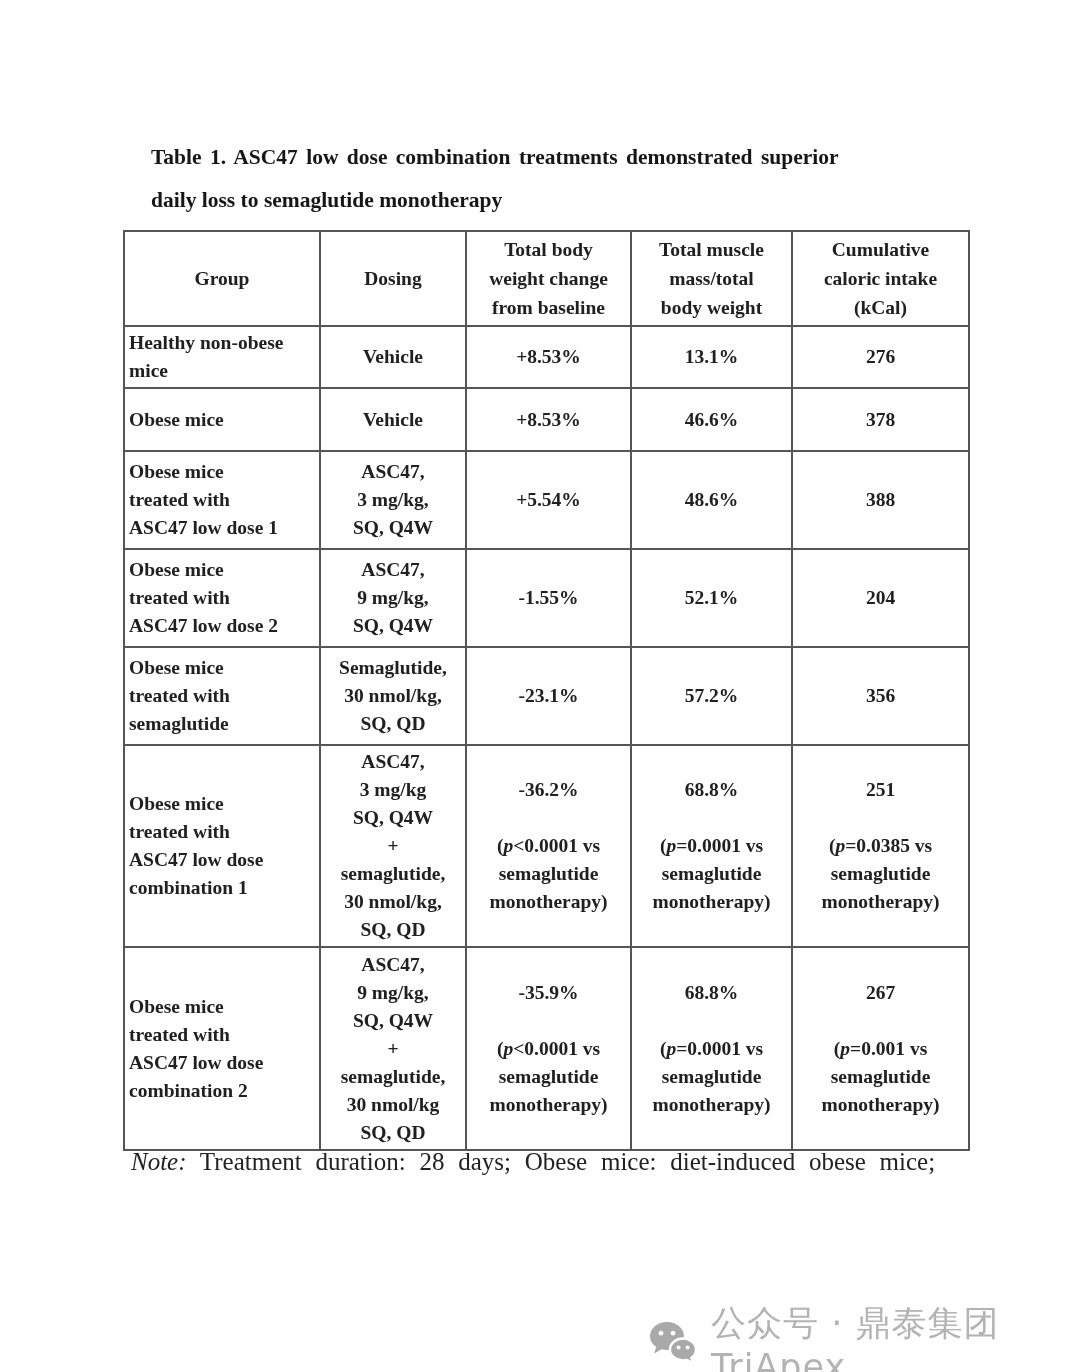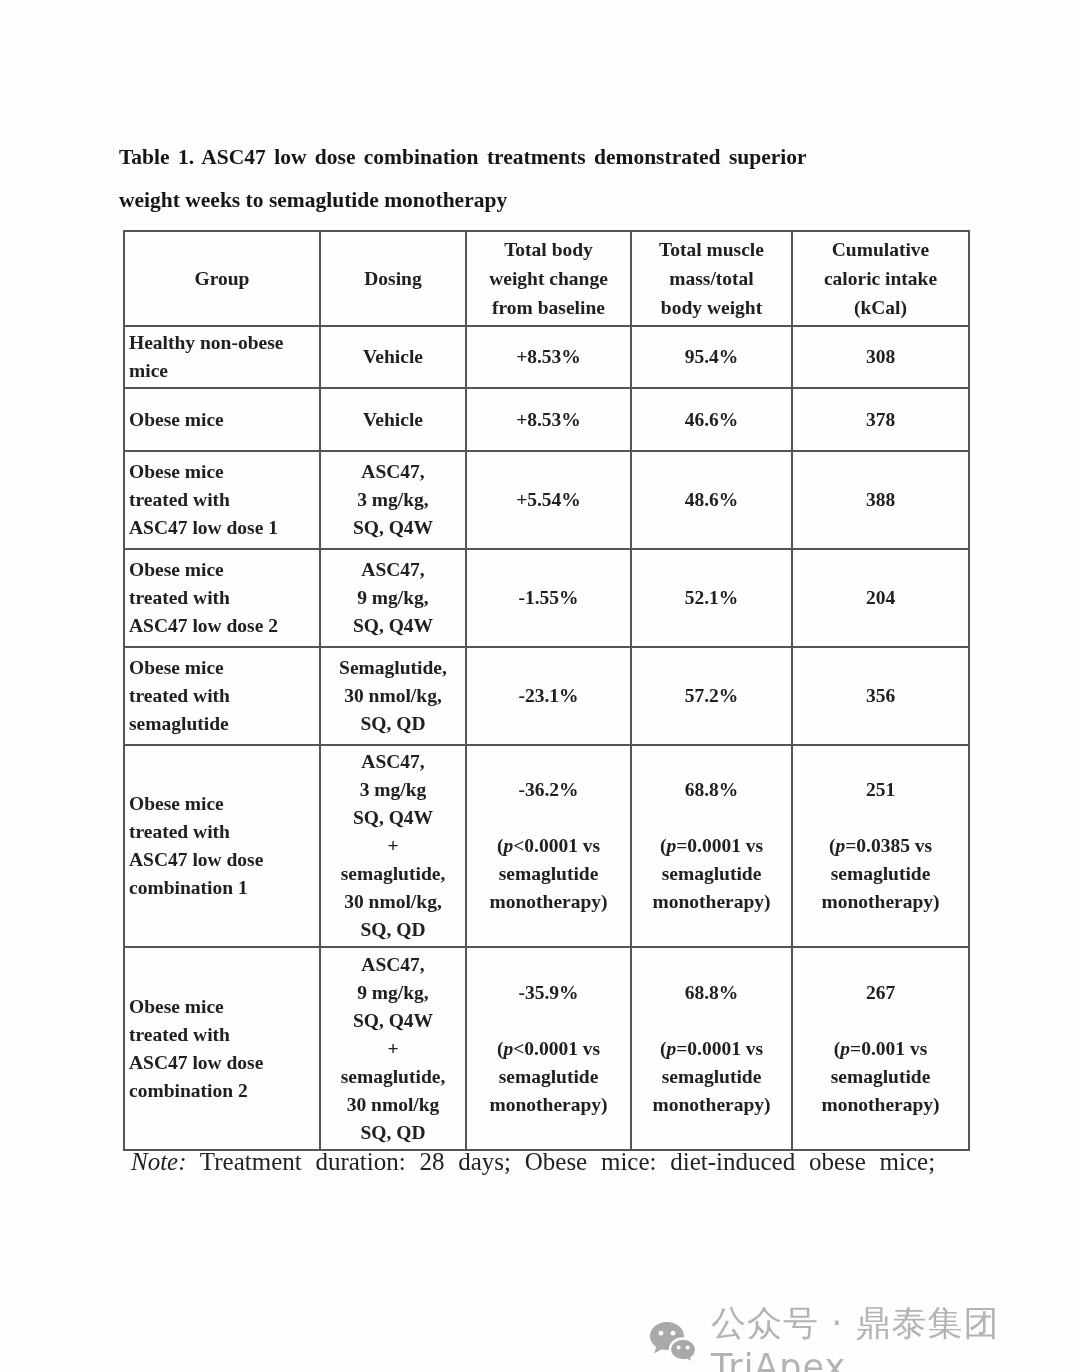--- a/index.html
+++ b/index.html
@@ -8,21 +8,21 @@
     background:#ffffff;
     font-family:"Liberation Serif","DejaVu Serif",serif;
     color:#1c1c1c;
     position:relative;
     overflow:hidden;
   }
   .page{position:absolute;inset:0;background:#fefefe;}
 
   
   .doc-title{
-    position:absolute;left:119px;top:136px;width:845px;
+    position:absolute;left:151px;top:136px;width:845px;
     font-size:21.5px;font-weight:bold;line-height:43px;
     color:#161616;
   }
   .doc-title .t1{word-spacing:0.14em;}
 
   
   table.results{
     position:absolute;left:123px;top:230px;
     border-collapse:collapse;table-layout:fixed;
     font-size:19.5px;color:#202020;
@@ -66,21 +66,21 @@
   }
   .watermark svg{display:block;}
 </style>
 </head>
 <body>
 
 <div class="page">
 
   <div class="doc-title">
     <div class="t1">Table 1. ASC47 low dose combination treatments demonstrated superior</div>
-    <div class="t2">weight weeks to semaglutide monotherapy</div>
+    <div class="t2">daily loss to semaglutide monotherapy</div>
   </div>
 
   <table class="results">
     <colgroup>
       <col style="width:196px">
         <col style="width:146px">
         <col style="width:165px">
         <col style="width:161px">
         <col style="width:177px">
     </colgroup>
@@ -91,22 +91,22 @@
         <th>Total body<br>weight change<br>from baseline</th>
         <th>Total muscle<br>mass/total<br>body weight</th>
         <th>Cumulative<br>caloric intake<br>(kCal)</th>
       </tr>
     </thead>
     <tbody>
       <tr class="h-r1">
         <td class="cg">Healthy non-obese<br>mice</td>
         <td class="cc">Vehicle</td>
         <td class="cc">+8.53%</td>
-        <td class="cc">95.4%</td>
-        <td class="cc">308</td>
+        <td class="cc">13.1%</td>
+        <td class="cc">276</td>
       </tr>
       <tr class="h-r2">
         <td class="cg">Obese mice</td>
         <td class="cc">Vehicle</td>
         <td class="cc">+8.53%</td>
         <td class="cc">46.6%</td>
         <td class="cc">378</td>
       </tr>
       <tr class="h-r3">
         <td class="cg">Obese mice<br>treated with<br>ASC47 low dose 1</td>

